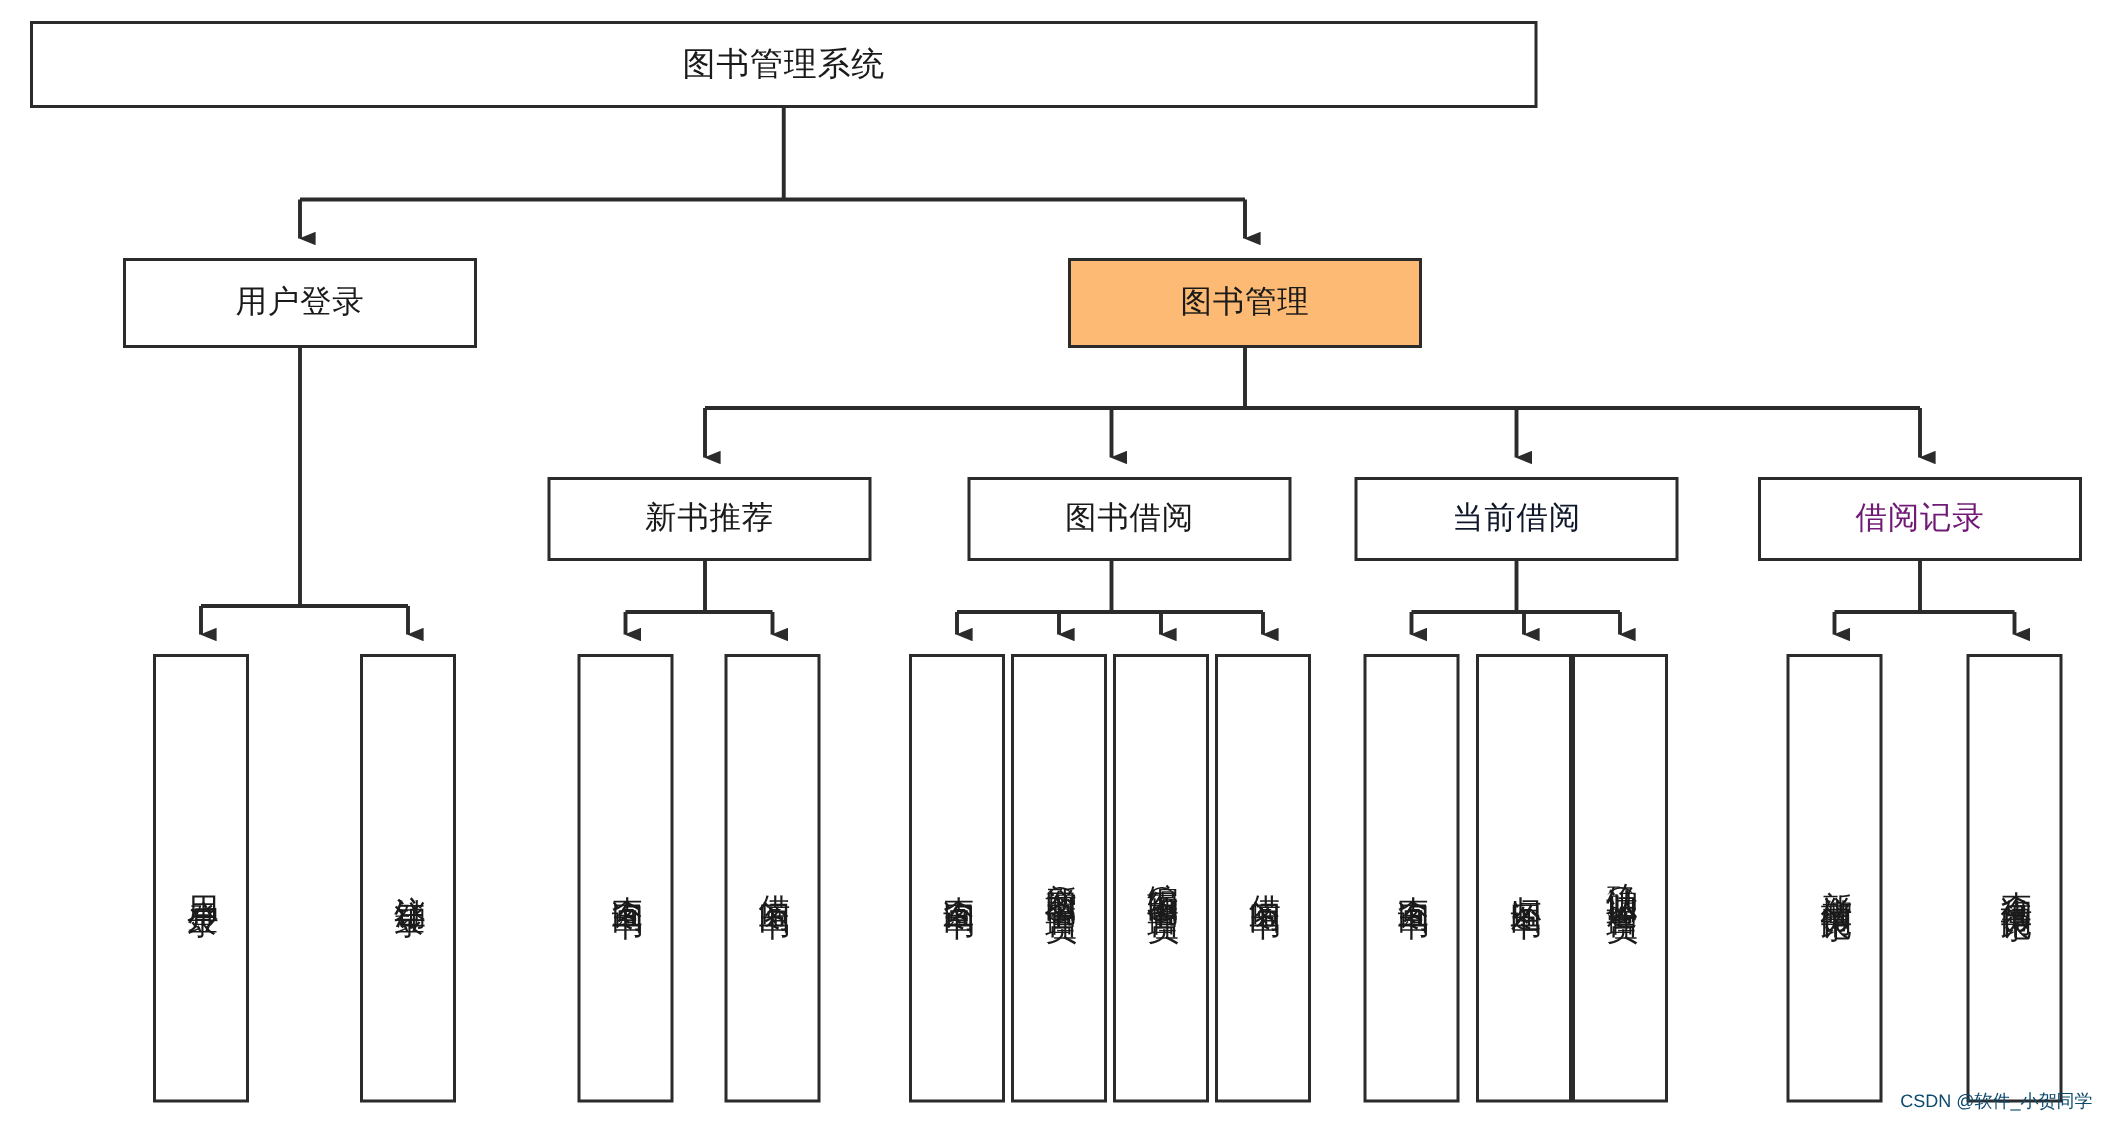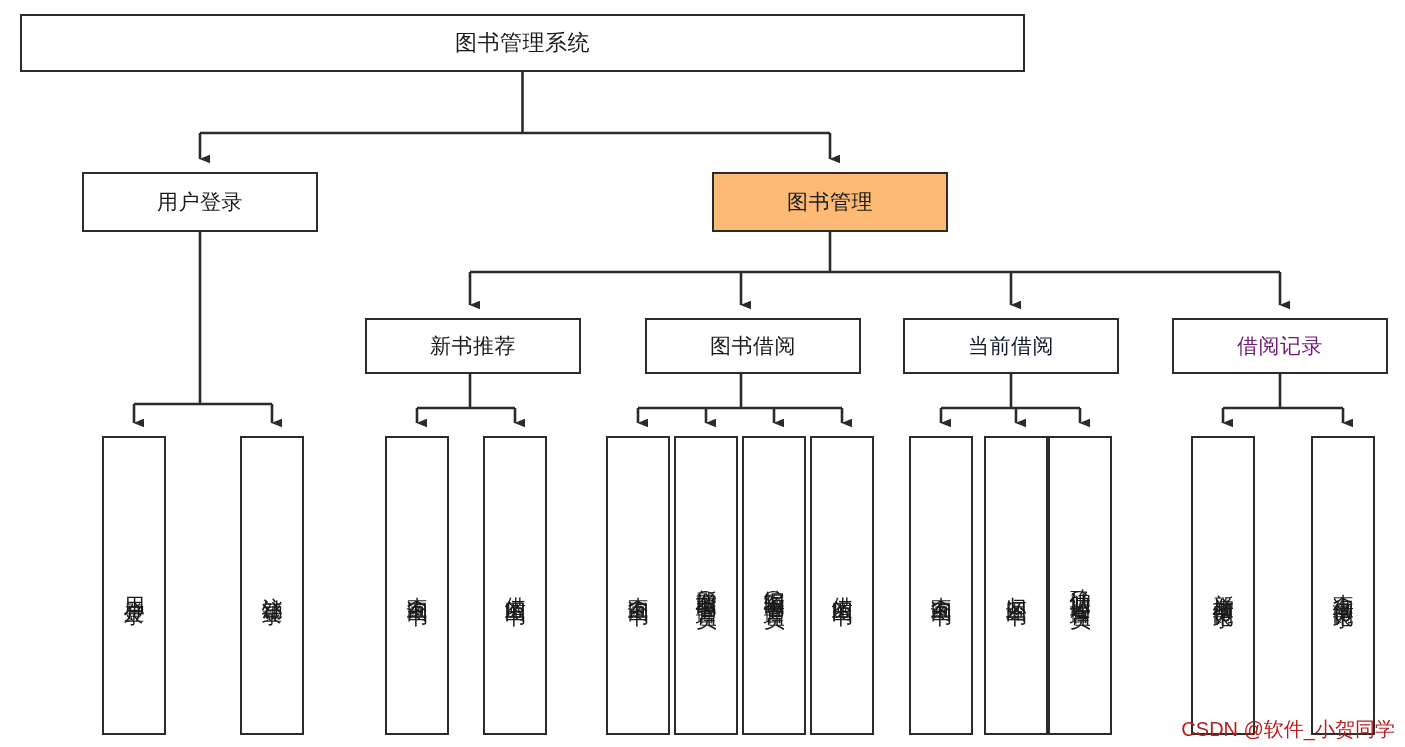--- a/index.html
+++ b/index.html
@@ -54,22 +54,22 @@
     font-size: 21px;
     letter-spacing: 3px;
   }
   .node.root .node-label {
     font-size: 22px;
   }
   .watermark {
     position: absolute;
     right: 10px;
     bottom: 4px;
-    font-size: 20px;
-    color: #b91c1c;
+    font-size: 12px;
+    color: #0c4a6e;
     white-space: nowrap;
     user-select: none;
   }
 </style>
 </head>
 <body>
 
 <div id="diagram-root">
 
   <svg class="edges" viewBox="0 0 1405 747" xmlns="http://www.w3.org/2000/svg">

